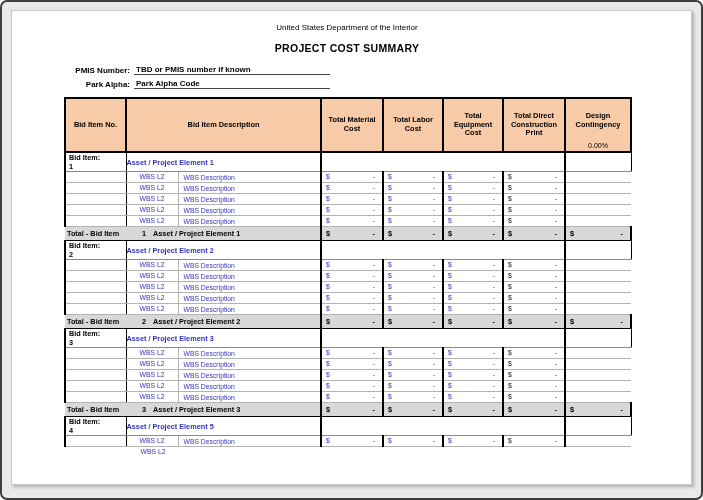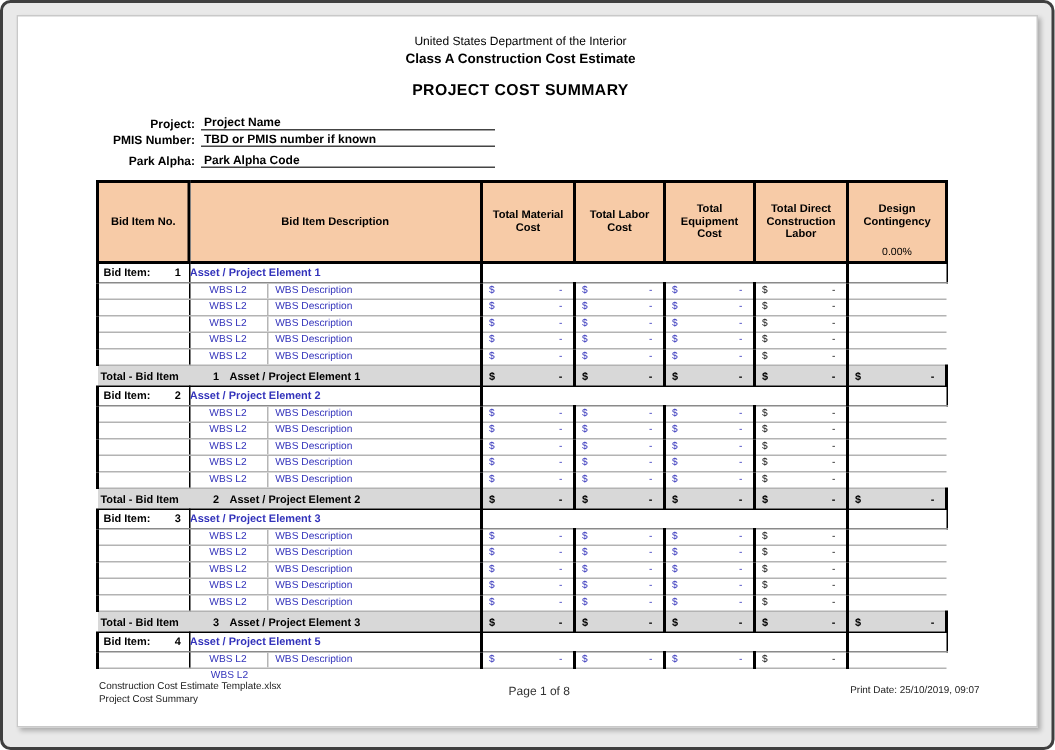--- a/index.html
+++ b/index.html
@@ -38,21 +38,21 @@
   th.dch { position:relative; vertical-align:middle; }
   th.dch .thv { margin-bottom:9px; }
   .rate { position:absolute; bottom:1px; left:0; right:0; text-align:center;
           font-weight:normal; font-size:7px; }
   td.cell { padding:0; vertical-align:middle; overflow:hidden; white-space:nowrap; background:#fff; }
   .c1 { border-left:2px solid #000; border-right:1px solid #000; }
   .c2 { border-right:2px solid #000; }
   .cost { border-left:2px solid #000; border-right:2px solid #000; }
   
   .row-bid td { height:13px; font-size:7.3px; font-weight:bold; border-bottom:1px solid #8a8a8a; }
-  .bidno-flex { display:flex; justify-content:space-between; padding:0 5px 0 3px; }
+  .bidno-flex { display:flex; justify-content:space-between; padding:0 5px 0 3px;flex-direction:column; }
   .bidname { color:var(--input-blue); padding-left:3px; background:var(--bid-row-fill); }
   .bidfill { background:var(--bid-row-fill); border-right:2px solid #000; }
   .dcy { background:var(--highlight-fill); border:1.5px solid #000; }
   
   .row-wbs td { height:10px; font-size:6.8px; border-bottom:1px solid #b3b3b3; }
   .wbs-flex { display:flex; align-items:center; height:10px; color:var(--input-blue); }
   .wbs-code { width:52px; text-align:center; border-right:1px solid #b5b5b5; line-height:10px; align-self:stretch; }
   .wbs-desc { padding-left:5px; }
   .money { display:flex; justify-content:space-between; align-items:center; padding:0 7px 0 4px; line-height:10px; }
   .blue .money { color:var(--input-blue); }
@@ -75,29 +75,24 @@
   .f-right { position:absolute; right:0; top:3px; }
 </style>
 </head>
 <body>
 
 <div class="frame">
   <div class="page">
 
     <div class="doc-header">
       <div class="h1">United States Department of the Interior</div>
-      <div class="h2">Class A Construction Cost Estimate</div>
       <div class="title">PROJECT COST SUMMARY</div>
     </div>
 
     <div class="proj">
-      <div class="prow">
-        <span class="plabel">Project:</span>
-        <span class="pvalue">Project Name</span>
-      </div>
       <div class="prow">
         <span class="plabel">PMIS Number:</span>
         <span class="pvalue">TBD or PMIS number if known</span>
       </div>
       <div class="prow gap">
         <span class="plabel">Park Alpha:</span>
         <span class="pvalue">Park Alpha Code</span>
       </div>
     </div>
 
@@ -122,21 +117,21 @@
           <th>
               <div class="thv">Total Material Cost</div>
             </th>
           <th>
               <div class="thv">Total Labor Cost</div>
             </th>
           <th>
               <div class="thv">Total Equipment Cost</div>
             </th>
           <th>
-              <div class="thv">Total Direct Construction Labor</div>
+              <div class="thv">Total Direct Construction Print</div>
             </th>
           <th class="dch">
             <div class="thv">Design Contingency</div>
             <div class="rate">0.00%</div>
           </th>
         </tr>
       </thead>
       <tbody>
           <tr class="row-bid">
             <td class="cell c1">
@@ -841,23 +836,15 @@
                 <span class="val">-</span>
               </div>
             </td>
             <td class="cell dcn"></td>
           </tr>
         </tbody>
     </table>
 
     <div class="cont">WBS L2</div>
 
-    <div class="footer">
-      <div class="f-left">
-        <div>Construction Cost Estimate Template.xlsx</div>
-        <div>Project Cost Summary</div>
-      </div>
-      <div class="f-center">Page 1 of 8</div>
-      <div class="f-right">Print Date: 25/10/2019, 09:07</div>
-    </div>
 
   </div>
 </div>
 
 </body></html>

